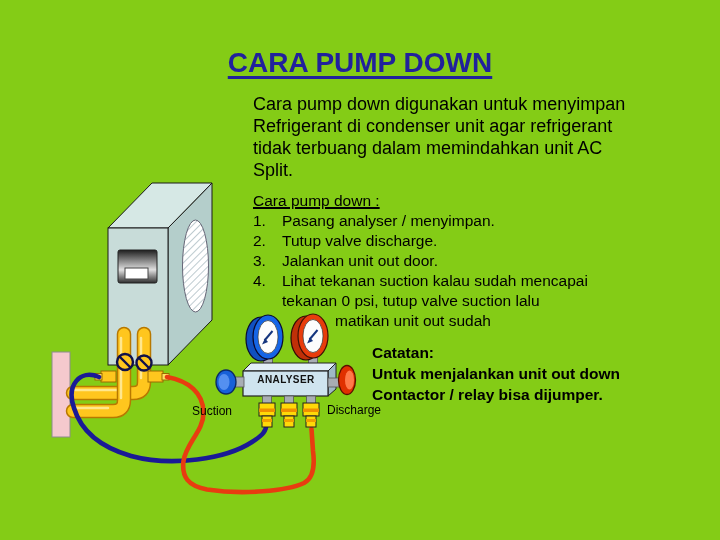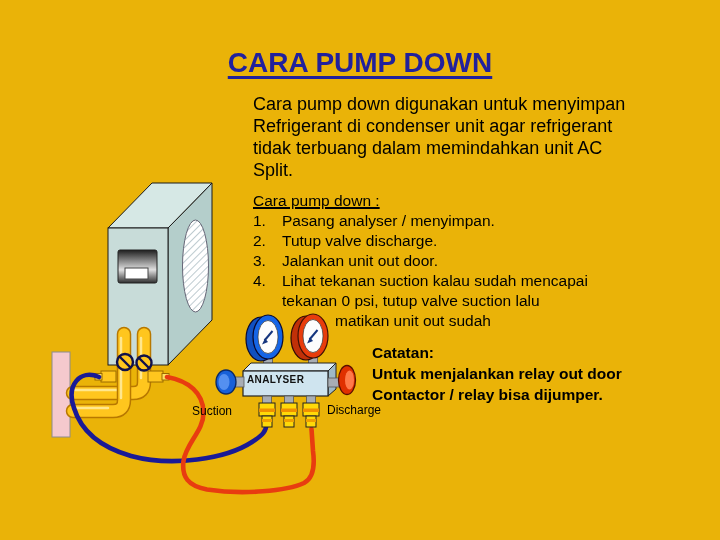--- a/index.html
+++ b/index.html
@@ -1,17 +1,17 @@
 <!DOCTYPE html>
 <html><head>
 <meta charset="utf-8">
 <style>
   html,body { margin:0; padding:0; background:#ffffff; }
   .slide {
-    position:relative; width:720px; height:540px; background:#eab308;
+    position:relative; width:720px; height:540px; background:#84cc16;
     font-family:"Liberation Sans", sans-serif; overflow:hidden; color:#000;
   }
   .abs { position:absolute; }
   .title {
     top:47px; left:0; width:720px; text-align:center;
     font-size:28px; font-weight:bold; color:#21219c;
   }
   .title span { text-decoration:underline; text-decoration-thickness:2.5px; text-underline-offset:4px; }
   .intro {
     top:93px; left:253px; font-size:18px; line-height:22px; white-space:nowrap;
@@ -24,21 +24,21 @@
   .step-num { width:29px; flex:0 0 29px; }
   .step-cont  { padding-left:29px; }
   .step-cont2 { padding-left:82px; }
   .note {
     top:342px; left:372px; font-size:15.5px; font-weight:bold; line-height:21px; white-space:nowrap;
   }
   .hose-label { font-size:12px; white-space:nowrap; }
   .lbl-suction   { top:404px; left:192px; }
   .lbl-discharge { top:403px; left:327px; }
   .lbl-analyser {
-    top:374px; left:247px; width:78px; text-align:left;
+    top:374px; left:247px; width:78px; text-align:center;
     font-size:10px; font-weight:bold; letter-spacing:0.4px; color:#111;
   }
   svg.diagram { position:absolute; top:0; left:0; }
 </style>
 </head>
 <body>
 
 <div class="slide">
 
   <svg class="diagram" width="720" height="540" viewBox="0 0 720 540">
@@ -203,21 +203,21 @@
     <div class="step">
       <span class="step-num">4.</span>
       <span>Lihat tekanan suction kalau sudah mencapai</span>
     </div>
     <div class="step-cont">tekanan 0 psi, tutup valve suction lalu</div>
     <div class="step-cont2">matikan unit out sudah</div>
   </div>
 
   <div class="abs note">
     <div>Catatan:</div>
-    <div>Untuk menjalankan relay out door</div>
+    <div>Untuk menjalankan unit out down</div>
     <div>Contactor / relay bisa dijumper.</div>
   </div>
 
   <div class="abs hose-label lbl-suction">Suction</div>
   <div class="abs hose-label lbl-discharge">Discharge</div>
   <div class="abs lbl-analyser">ANALYSER</div>
 
 </div>
 
 </body></html>

